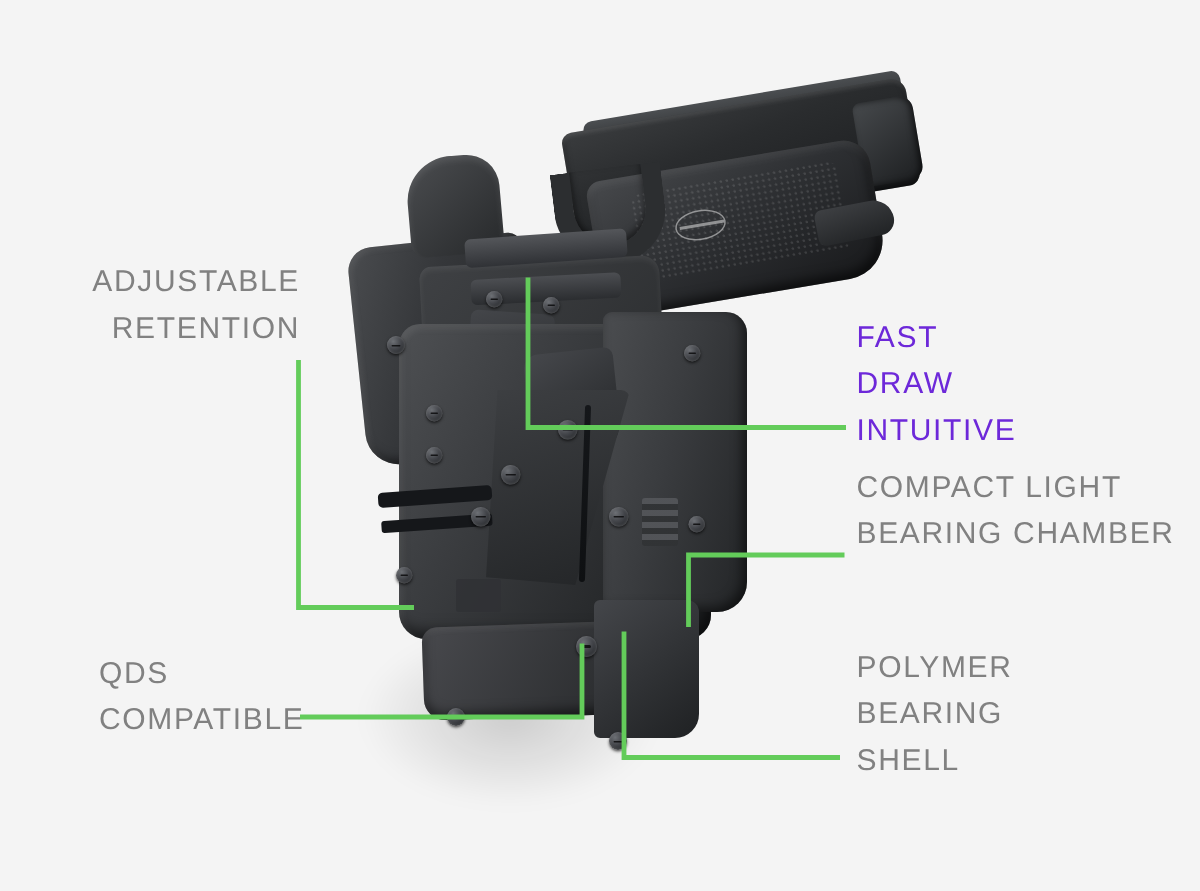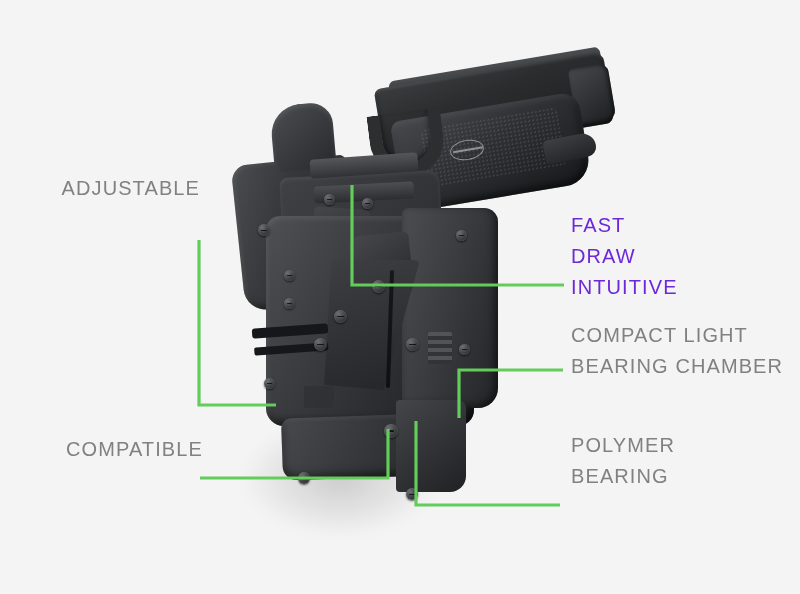--- a/index.html
+++ b/index.html
@@ -282,35 +282,38 @@
       <path d="M199,240 L199,405 L276,405"></path>
       <path d="M200,478 L388,478 L388,429"></path>
       <path d="M352,185 L352,285 L564,285"></path>
       <path d="M459,418 L459,370 L563,370"></path>
       <path d="M416,421 L416,505 L560,505"></path>
     </g>
   </svg>
 
   <div class="callout right-al" style="right: 600px; top: 173px; color: rgb(129, 129, 129);">
     <span class="ln">ADJUSTABLE</span>
+    <span class="ln">RETENTION</span>
   </div>
 
   <div class="callout left-al" style="left: 66px; top: 434px; color: rgb(129, 129, 129);">
+    <span class="ln">QDS</span>
     <span class="ln">COMPATIBLE</span>
   </div>
 
   <div class="callout left-al" style="left: 571px; top: 210px; color: #6d28d9;">
     <span class="ln">FAST</span>
     <span class="ln">DRAW</span>
     <span class="ln">INTUITIVE</span>
   </div>
 
-  <div class="callout left-al" style="left: 571px; top: 320px; color: rgb(129, 129, 129);">
+  <div class="callout left-al" style="left: 571px; top: 310px; color: rgb(129, 129, 129);">
     <span class="ln">COMPACT LIGHT</span>
     <span class="ln">BEARING CHAMBER</span>
   </div>
 
   <div class="callout left-al" style="left: 571px; top: 430px; color: rgb(129, 129, 129);">
     <span class="ln">POLYMER</span>
     <span class="ln">BEARING</span>
+    <span class="ln">SHELL</span>
   </div>
 
 </div>
 
 </body></html>

